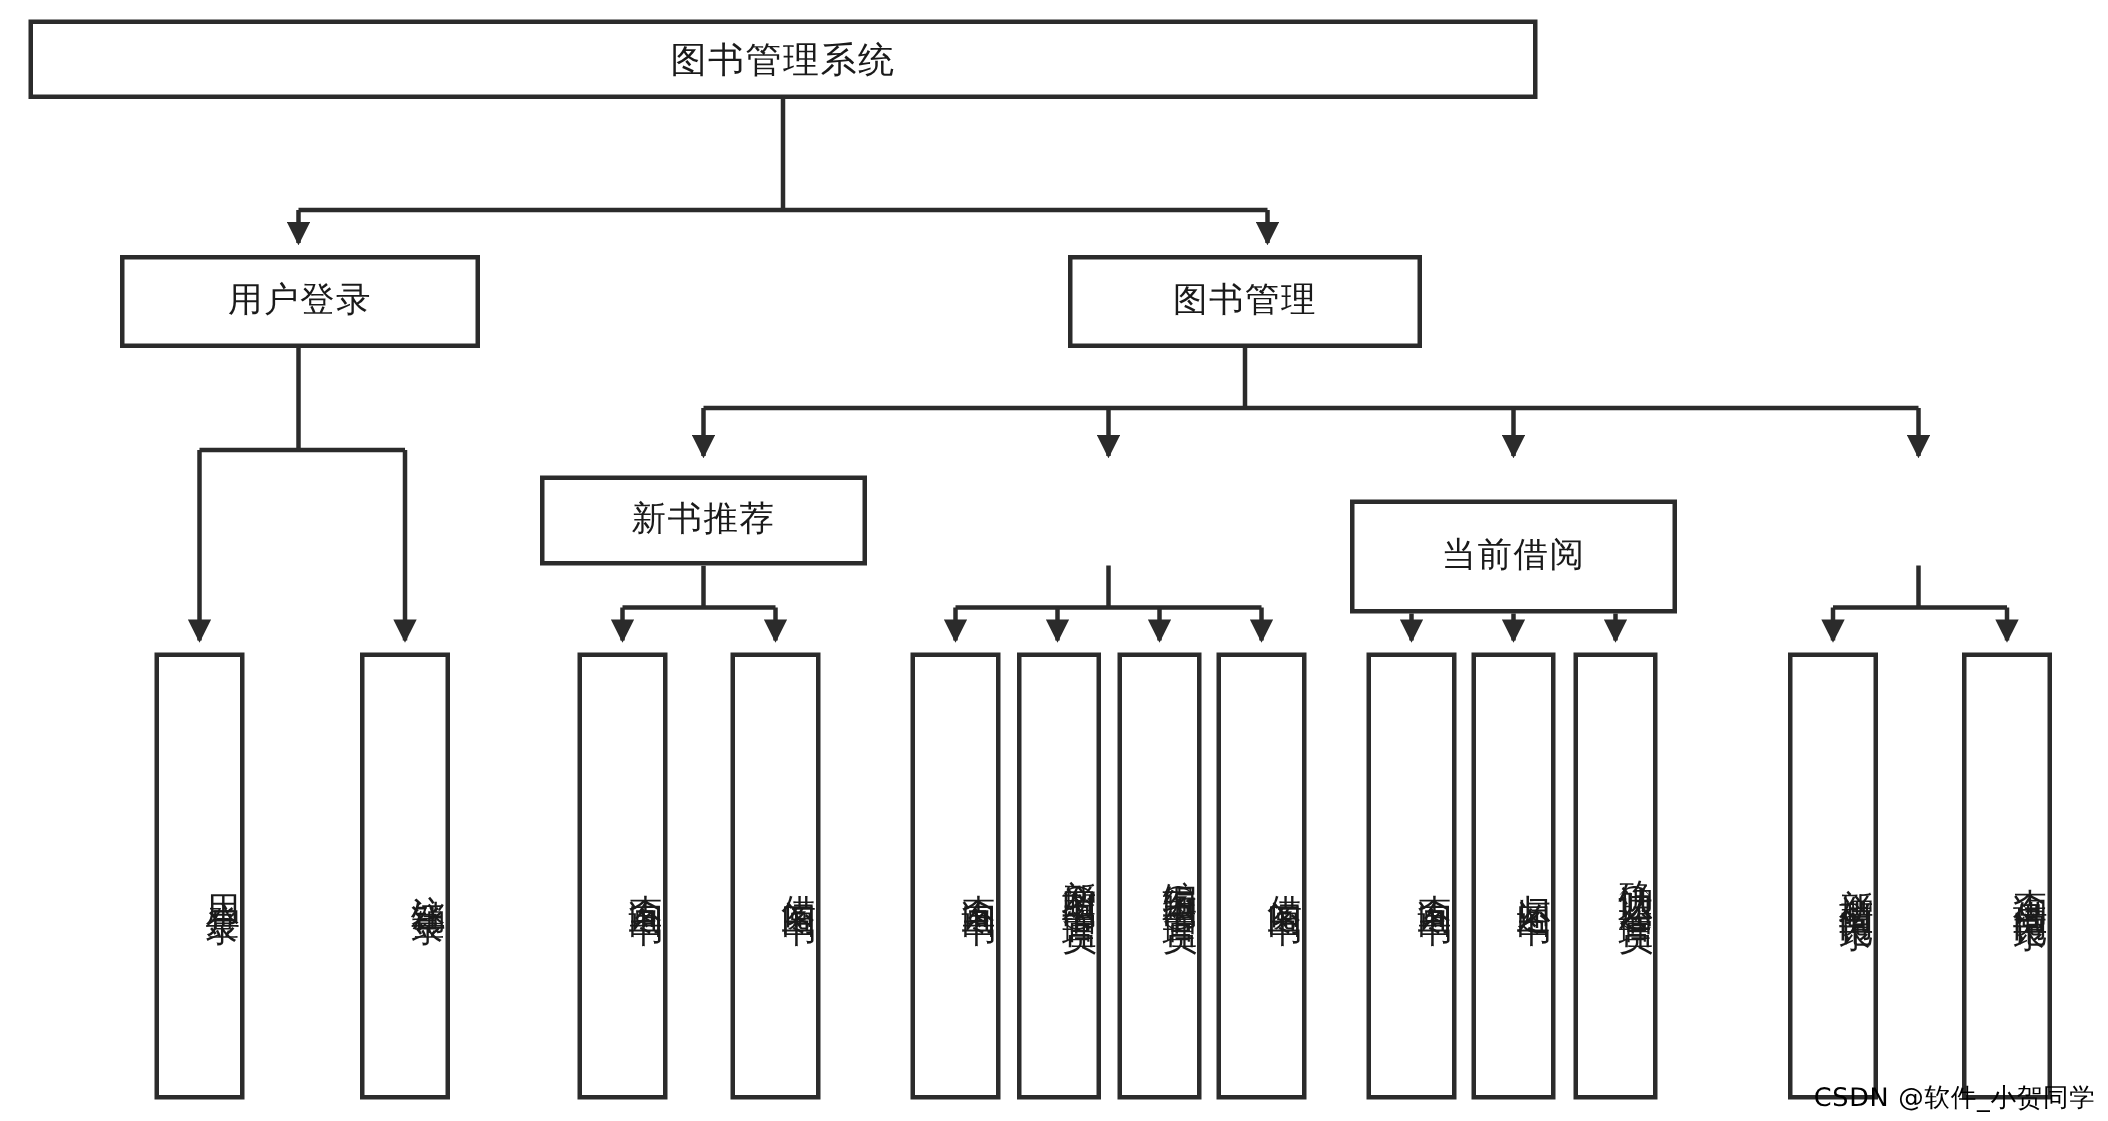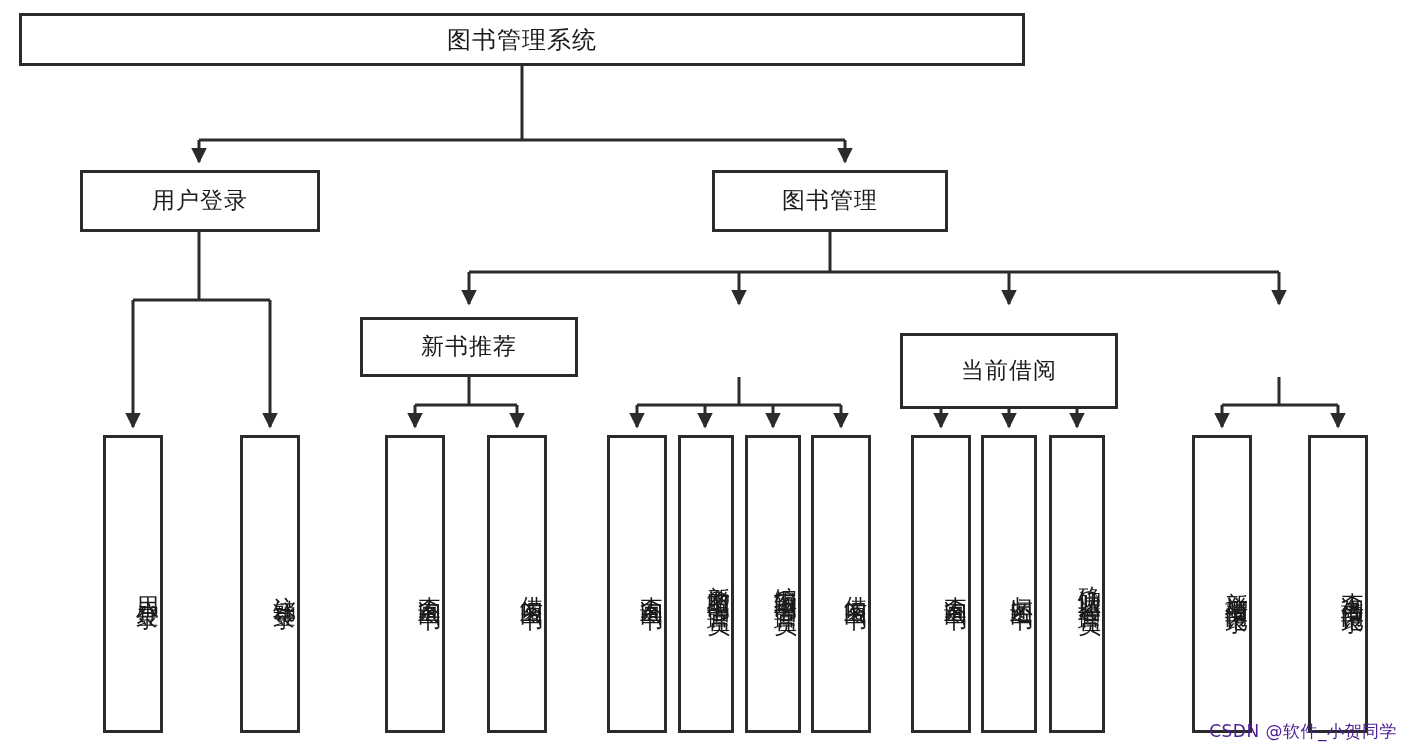--- a/index.html
+++ b/index.html
@@ -61,21 +61,21 @@
     writing-mode: vertical-rl;
     text-orientation: upright;
     white-space: nowrap;
     display: block;
   }
   .watermark {
     position: absolute;
     right: 8px;
     bottom: 4px;
     font-size: 17px;
-    color: #4c1d95;
+    color: #000000;
     letter-spacing: 0.5px;
     z-index: 5;
     white-space: nowrap;
   }
 </style>
 </head>
 <body>
 
 <div id="canvas">
 

